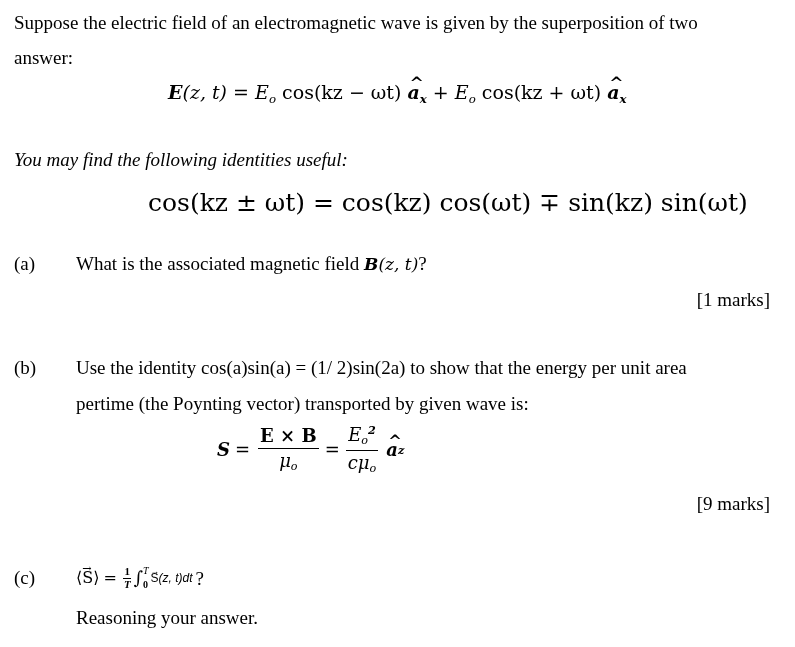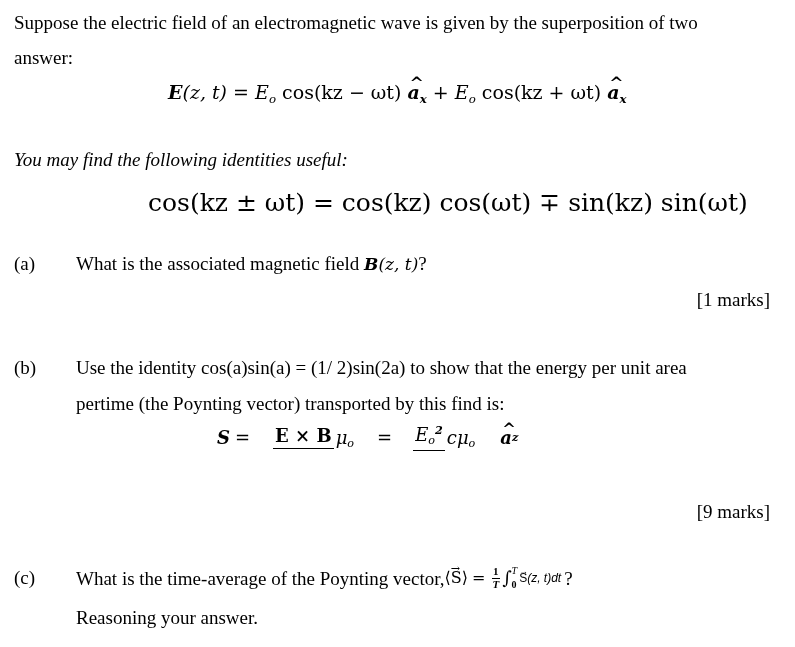--- a/index.html
+++ b/index.html
@@ -10,21 +10,21 @@
   }
   .txt { position: absolute; font-size: 19px; white-space: nowrap; line-height: 1; }
   .math { position: absolute; font-family: "DejaVu Serif", "Liberation Serif", serif; font-size: 18px; white-space: nowrap; line-height: 1; }
   .it { font-style: italic; }
   .bd { font-weight: bold; }
   .bi { font-weight: bold; font-style: italic; }
   .sub { font-size: 0.62em; vertical-align: -0.3em; }
   .sup { font-size: 0.62em; vertical-align: 0.6em; }
   .hat { position: relative; display: inline-block; }
   .hat::before { content: "^"; position: absolute; left: 0.12em; top: -0.45em; font-size: 0.9em; font-weight: bold; }
-  .frac { display: inline-flex; flex-direction: row; align-items: center; vertical-align: middle; margin: 0 18px; }
+  .frac { display: inline-flex; flex-direction: column; align-items: center; vertical-align: middle; margin: 0 3px; }
   .frac .num { padding: 0 2px 2px; border-bottom: 1.5px solid #000; line-height: 1.1; }
   .frac .den { padding: 2px 2px 0; line-height: 1.1; text-align: center; }
   .small-frac { display: inline-flex; flex-direction: column; align-items: center; vertical-align: middle; font-size: 11px; margin: 0 2px; }
   .small-frac .num { border-bottom: 1px solid #000; padding: 0 1px; line-height: 1.05; font-weight: bold; }
   .small-frac .den { padding: 0 1px; line-height: 1.05; font-style: italic; font-weight: bold; }
   .vec { position: relative; display: inline-block; }
   .vec::before { content: "\2192"; position: absolute; left: 0; top: -0.62em; font-size: 0.7em; }
   .int-limits { display: inline-flex; flex-direction: column; vertical-align: middle; font-size: 10px; line-height: 1; margin-right: 2px; }
 </style>
 </head>
@@ -49,43 +49,42 @@
 <div class="math" style="left:148px; top:190px; font-size:25px;">cos(kz ± ωt) = cos(kz) cos(ωt) ∓ sin(kz) sin(ωt)</div>
 
 <div class="txt" style="left:14px; top:254px;">(a)</div>
 <div class="txt" style="left:76px; top:254px;">
   <span>What is the associated magnetic field </span><span class="bi" style="font-family:'DejaVu Serif',serif; font-size:17px;">B</span><span style="font-family:'DejaVu Serif',serif; font-size:17px;" class="it">(z, t)</span><span>?</span>
 </div>
 <div class="txt" style="right:25px; top:290px;">[1 marks]</div>
 
 <div class="txt" style="left:14px; top:358px;">(b)</div>
 <div class="txt" style="left:76px; top:358px;">Use the identity cos(a)sin(a) = (1/ 2)sin(2a) to show that the energy per unit area</div>
-<div class="txt" style="left:76px; top:394px;">pertime (the Poynting vector) transported by this find is:</div>
+<div class="txt" style="left:76px; top:394px;">pertime (the Poynting vector) transported by given wave is:</div>
 
 <div class="math" style="left:217px; top:425px; font-size:18px; display:flex; align-items:center;">
   <span class="bi">S</span>
   <span style="margin:0 5px;">=</span>
   <span class="frac">
     <span class="num bd">E × B</span>
     <span class="den it"><span>μ</span><span class="sub">o</span></span>
   </span>
   <span style="margin:0 3px;">=</span>
   <span class="frac">
     <span class="num it"><span>E</span><span class="sub">o</span><span class="sup bd">2</span></span>
     <span class="den it"><span>cμ</span><span class="sub">o</span></span>
   </span>
   <span style="margin-left:5px;" class="hat bi"><span>a</span></span>
     <span class="sub bi">z</span>
 </div>
 
-<div class="txt" style="right:25px; top:494px;margin-top:8px;">[9 marks]</div>
+<div class="txt" style="right:25px; top:494px;">[9 marks]</div>
 
 <div class="txt" style="left:14px; top:568px;">(c)</div>
 <div class="txt" style="left:76px; top:566px; display:flex; align-items:center;">
-  <span>What is the time-average of the Poynting vector,</span>
   <span style="font-family:'DejaVu Serif',serif; font-size:16px;">⟨<span class="vec">S</span>⟩</span>
   <span style="margin:0 4px; font-family:'DejaVu Serif',serif; font-size:16px;">=</span>
   <span class="small-frac">
       <span class="num">1</span>
       <span class="den">T</span>
     </span>
   <span style="font-family:'DejaVu Serif',serif; font-size:18px;">∫</span>
   <span class="int-limits">
       <span class="it">T</span>
       <span class="bd" style="margin-top:4px;">0</span>

